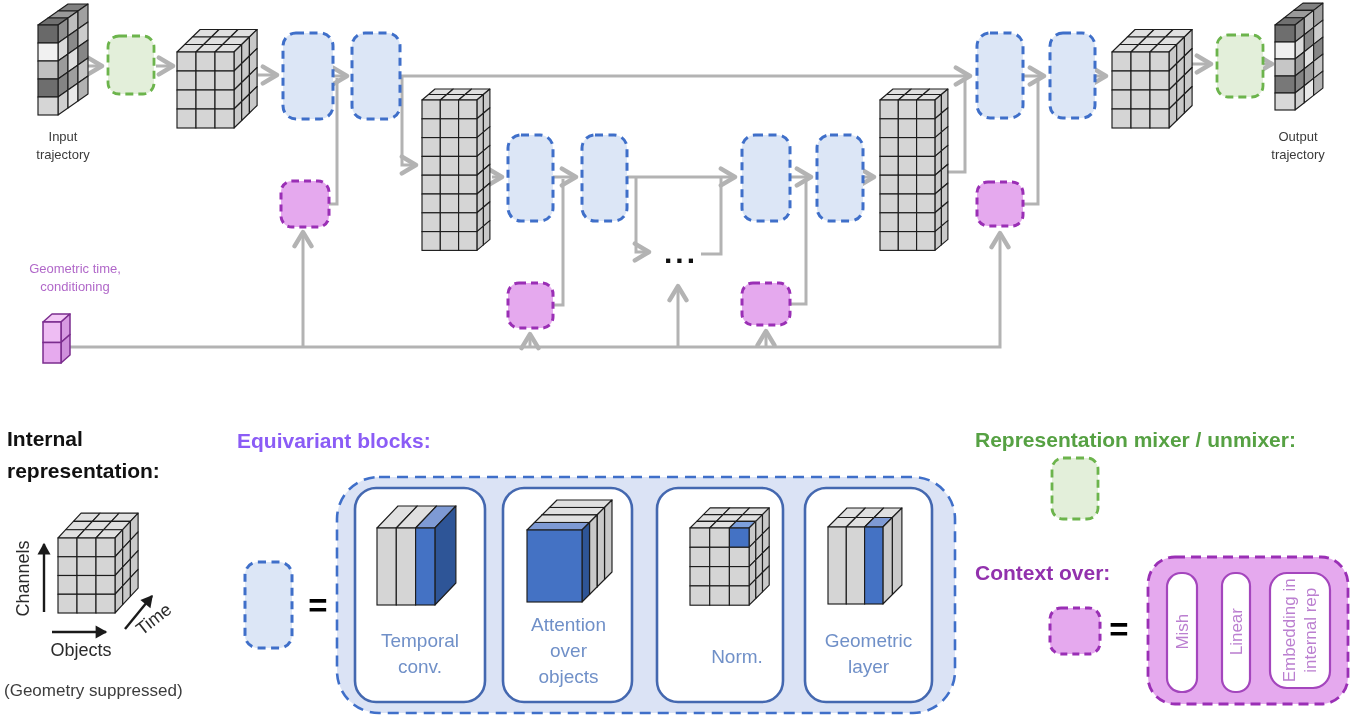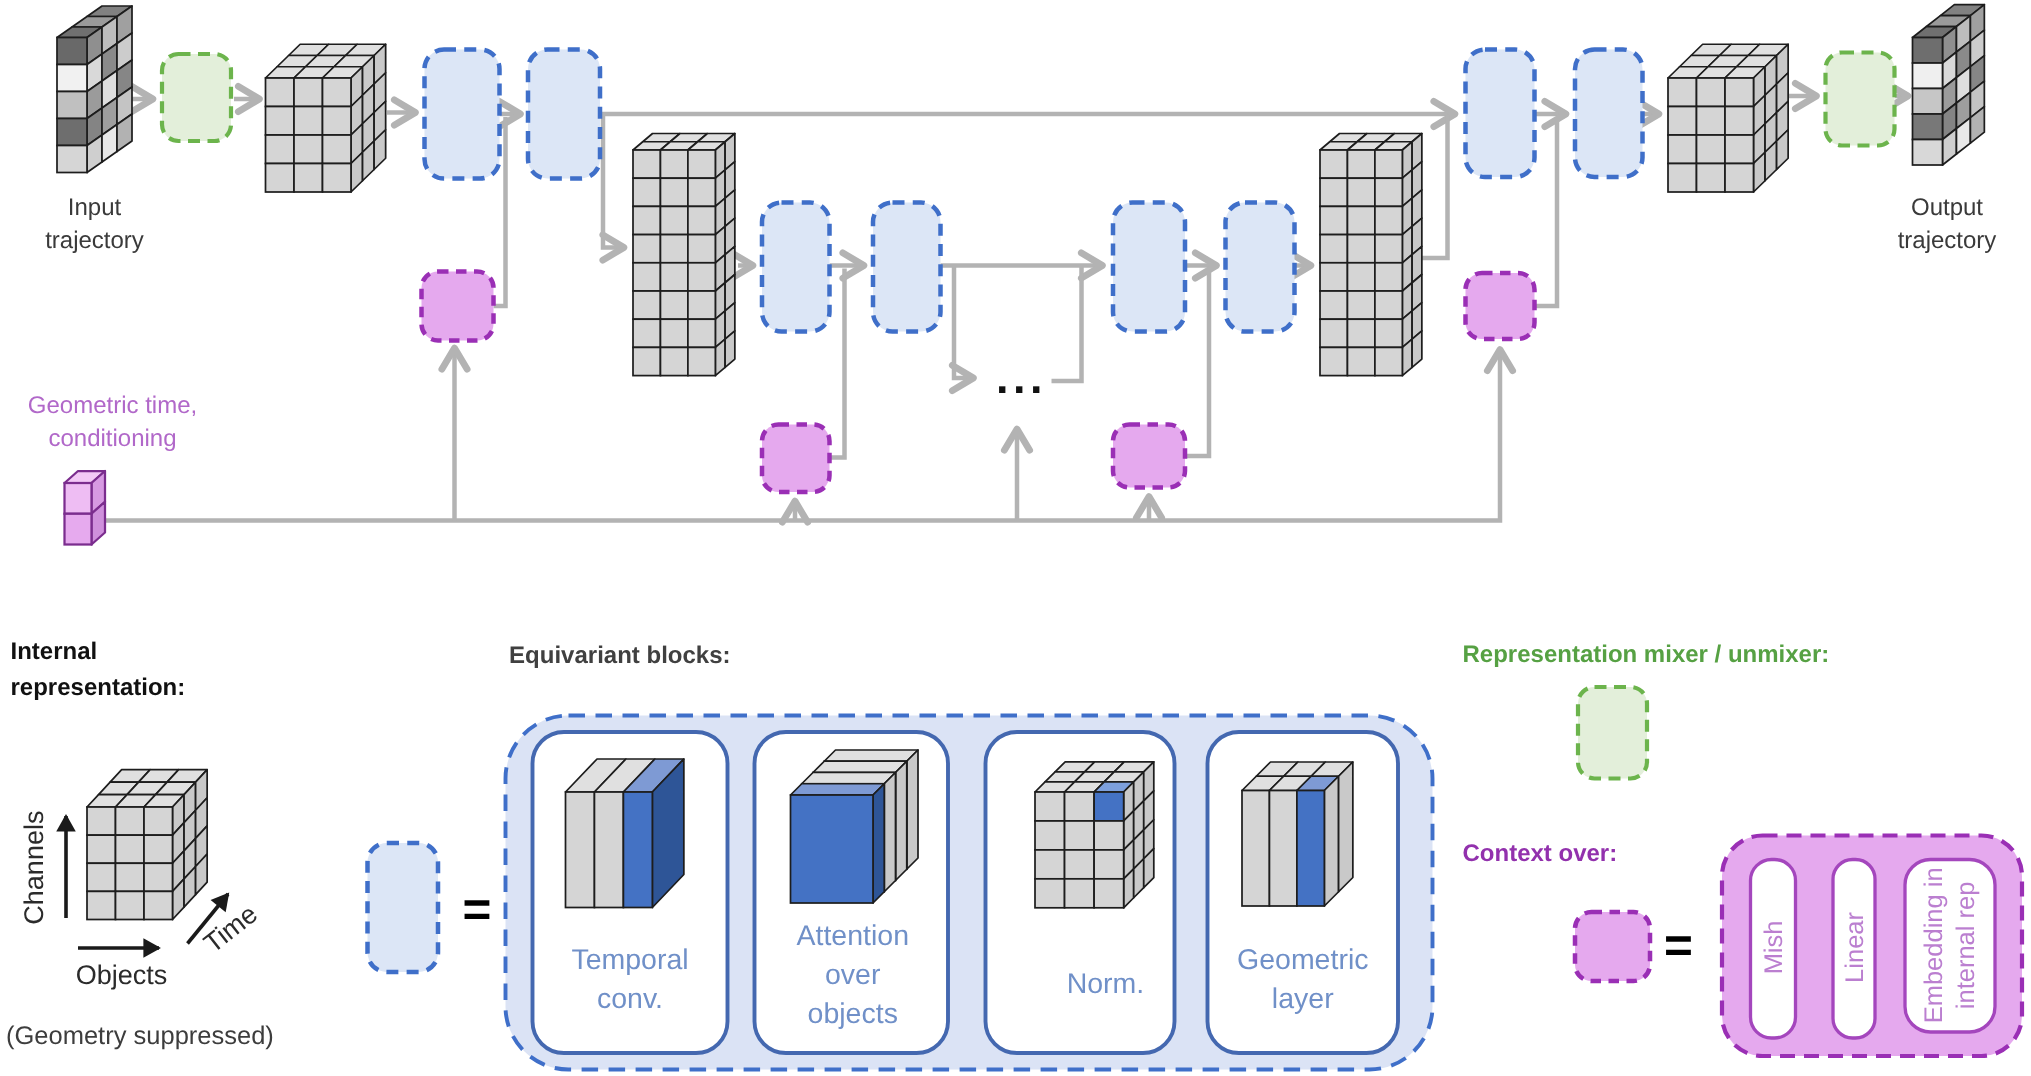--- a/index.html
+++ b/index.html
@@ -6,23 +6,23 @@
     --blue-accent:#3f6fc9; --blue-fill:#dce6f6; --blue-container:#dbe3f5; --blue-solid:#4468b0;
     --blue-label:#7090c8; --green-accent:#6cb44c; --green-fill:#e3efda; --green-title:#56a143;
     --purple-accent:#9a2fb5; --purple-fill:#e5a9ee; --purple-title:#9231ad; --purple-light:#b168c9;
     --pill-label:#bb7fd0; --line-gray:#b3b3b3; --ink:#3a3a3a;
   }
   html,body{margin:0;padding:0;background:#ffffff;}
   #stage{position:relative;width:1354px;height:717px;overflow:hidden;background:#fff;
          font-family:"Liberation Sans",sans-serif;}
   #diagram-svg{position:absolute;left:0;top:0;z-index:2;}
   .lbl{position:absolute;z-index:3;color:var(--ink);white-space:pre-line;text-align:center;line-height:1.38;}
-  .fs19{font-size:16px;}
-  .title{font-weight:bold;font-size:16px;text-align:left;}
-  .blue-title{color:#404040;text-align:right;}
+  .fs19{font-size:13px;}
+  .title{font-weight:bold;font-size:21px;text-align:left;}
+  .blue-title{color:#8b5cf6;}
   .green-title{color:var(--green-title);}
   .purple-title{color:var(--purple-title);}
   .black-title{color:#111;}
   .cond{color:var(--purple-light);}
   .block-label{color:var(--blue-label);font-size:19px;}
   .pill-label{color:var(--pill-label);font-size:17px;line-height:1.25;
       transform:rotate(-90deg);transform-origin:center;}
   .rot90{transform:rotate(-90deg);transform-origin:center;}
   .rot38{transform:rotate(-38deg);transform-origin:center;}
   .equals{font-size:33px;font-weight:900;color:#000;line-height:1;}

